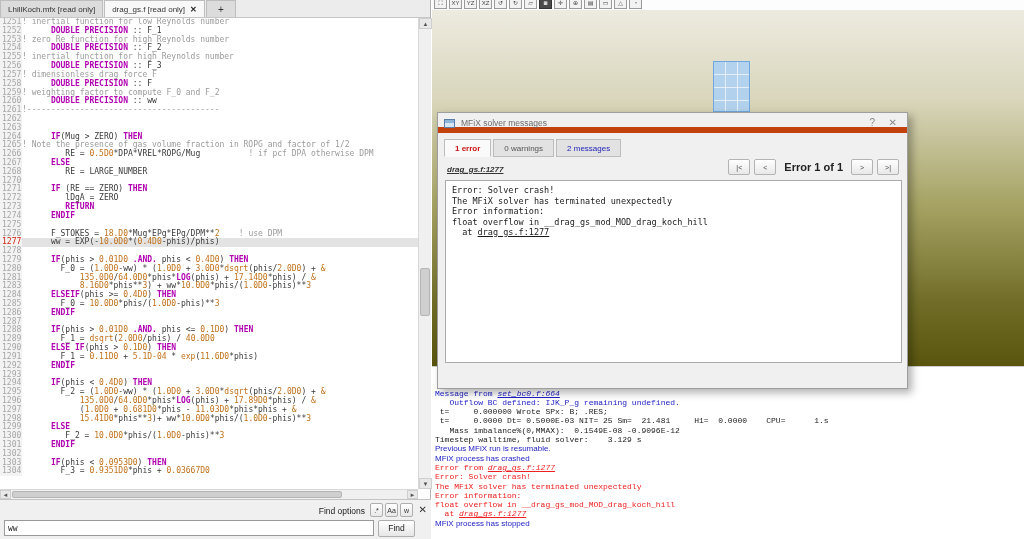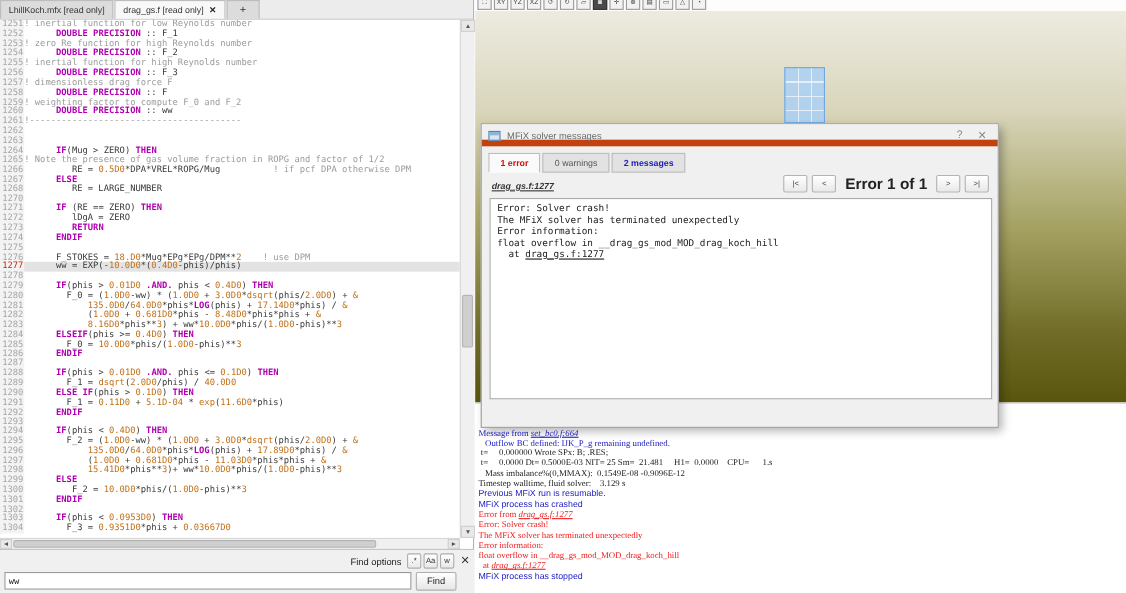--- a/index.html
+++ b/index.html
@@ -83,21 +83,21 @@
                           #716d28 82%, #59550e 100%); }
   #mesh-box { position:absolute; left:281px; top:51px; width:37px; height:51px;
               background:rgba(168,208,246,0.82); border:1px solid #6fa8dc;
               background-image:
                 repeating-linear-gradient(to right, transparent 0 11px, rgba(255,255,255,.65) 11px 12px),
                 repeating-linear-gradient(to bottom, transparent 0 12px, rgba(255,255,255,.65) 12px 13px); }
 
   #terminal { left:0; top:366px; width:100%; height:173px; background:#fff;
               border-top:1px solid #cfcfcf; padding:3px 0 0 3px; overflow:hidden; }
   .tl { white-space:pre; }
-  .tl.mono { font-family:Liberation Serif, serif; font-size:8px; line-height:9.3px; }
+  .tl.mono { font-family:Liberation Mono, monospace; font-size:8px; line-height:9.3px; }
   .tl.sans { font-family:"Liberation Sans", sans-serif; font-size:8px; line-height:9.3px; }
   .seg-mb { color:#222; }
   .seg-mu { color:#2121c4; }
   .seg-mul { color:#2121c4; text-decoration:underline; font-style:italic; }
   .seg-mr { color:#ee2020; }
   .seg-mrl { color:#ee2020; text-decoration:underline; font-style:italic; }
   .seg-sb { color:#2121c4; }
 
   
   #dialog { left:437px; top:112px; width:471px; height:277px; background:#f0f0f0;
@@ -119,21 +119,21 @@
   .dtab.active { background:#fafafa; border-bottom-color:#fafafa; font-weight:bold; }
 
   #dlg-linkrow { position:absolute; left:0; top:44px; width:100%; height:24px; }
   #dlg-link { position:absolute; left:9px; top:8px; font-size:8px; font-style:italic;
               font-weight:bold; color:#333; text-decoration:underline; }
   #dlg-nav { position:absolute; right:8px; top:2px; display:flex; align-items:center;
              gap:4px; }
   .navbtn { width:22px; height:16px; font-size:7px; color:#444;
             background:linear-gradient(#ffffff,#e8e8e8); border:1px solid #b3b3b3;
             border-radius:2px; text-align:center; line-height:15px; cursor:default; }
-  #dlg-navlabel { font-size:14px; font-weight:bold; color:#222; padding:0 4px; }
+  #dlg-navlabel { font-size:11px; font-weight:bold; color:#222; padding:0 4px; }
 
   #dlg-content { position:absolute; left:7px; top:67px; width:457px; height:183px;
                  background:#fff; border:1px solid #aaaaaa; padding:4px 6px;
                  font-family:"DejaVu Sans Mono", monospace; font-size:8.5px;
                  line-height:10.5px; color:#1a1a1a; overflow:hidden; }
   .dcl { white-space:pre; }
   .seg-m { color:#1a1a1a; }
   .seg-ml { color:#1a1a1a; text-decoration:underline; }
 </style>
 </head>
@@ -174,21 +174,20 @@
       <div class="cl"><span class="ln">1272</span><span class="ct"><span class="seg-p">         lDgA = ZERO</span></span></div>
       <div class="cl"><span class="ln">1273</span><span class="ct"><span class="seg-p">         </span><span class="seg-k">RETURN</span></span></div>
       <div class="cl"><span class="ln">1274</span><span class="ct"><span class="seg-p">      </span><span class="seg-k">ENDIF</span></span></div>
       <div class="cl"><span class="ln">1275</span><span class="ct"></span></div>
       <div class="cl"><span class="ln">1276</span><span class="ct"><span class="seg-p">      F_STOKES = </span><span class="seg-n">18.D0</span><span class="seg-p">*Mug*EPg*EPg/DPM**</span><span class="seg-n">2</span><span class="seg-p">    </span><span class="seg-c">! use DPM</span></span></div>
       <div class="cl hl"><span class="ln">1277</span><span class="ct"><span class="seg-p">      ww = EXP(-</span><span class="seg-n">10.0D0</span><span class="seg-p">*(</span><span class="seg-n">0.4D0</span><span class="seg-p">-phis)/phis)</span></span></div>
       <div class="cl"><span class="ln">1278</span><span class="ct"></span></div>
       <div class="cl"><span class="ln">1279</span><span class="ct"><span class="seg-p">      </span><span class="seg-k">IF</span><span class="seg-p">(phis &gt; </span><span class="seg-n">0.01D0</span><span class="seg-p"> </span><span class="seg-k">.AND.</span><span class="seg-p"> phis &lt; </span><span class="seg-n">0.4D0</span><span class="seg-p">) </span><span class="seg-k">THEN</span></span></div>
       <div class="cl"><span class="ln">1280</span><span class="ct"><span class="seg-p">        F_0 = (</span><span class="seg-n">1.0D0</span><span class="seg-p">-ww) * (</span><span class="seg-n">1.0D0</span><span class="seg-p"> + </span><span class="seg-n">3.0D0</span><span class="seg-p">*</span><span class="seg-f">dsqrt</span><span class="seg-p">(phis/</span><span class="seg-n">2.0D0</span><span class="seg-p">) + </span><span class="seg-n">&amp;</span></span></div>
       <div class="cl"><span class="ln">1281</span><span class="ct"><span class="seg-p">            </span><span class="seg-n">135.0D0</span><span class="seg-p">/</span><span class="seg-n">64.0D0</span><span class="seg-p">*phis*</span><span class="seg-k">LOG</span><span class="seg-p">(phis) + </span><span class="seg-n">17.14D0</span><span class="seg-p">*phis) / </span><span class="seg-n">&amp;</span></span></div>
-      <div class="cl"><span class="ln">1282</span><span class="ct"><span class="seg-p">            (</span><span class="seg-n">1.0D0</span><span class="seg-p"> + </span><span class="seg-n">0.681D0</span><span class="seg-p">*phis - </span><span class="seg-n">8.48D0</span><span class="seg-p">*phis*phis + </span><span class="seg-n">&amp;</span></span></div>
       <div class="cl"><span class="ln">1283</span><span class="ct"><span class="seg-p">            </span><span class="seg-n">8.16D0</span><span class="seg-p">*phis**</span><span class="seg-n">3</span><span class="seg-p">) + ww*</span><span class="seg-n">10.0D0</span><span class="seg-p">*phis/(</span><span class="seg-n">1.0D0</span><span class="seg-p">-phis)**</span><span class="seg-n">3</span></span></div>
       <div class="cl"><span class="ln">1284</span><span class="ct"><span class="seg-p">      </span><span class="seg-k">ELSEIF</span><span class="seg-p">(phis &gt;= </span><span class="seg-n">0.4D0</span><span class="seg-p">) </span><span class="seg-k">THEN</span></span></div>
       <div class="cl"><span class="ln">1285</span><span class="ct"><span class="seg-p">        F_0 = </span><span class="seg-n">10.0D0</span><span class="seg-p">*phis/(</span><span class="seg-n">1.0D0</span><span class="seg-p">-phis)**</span><span class="seg-n">3</span></span></div>
       <div class="cl"><span class="ln">1286</span><span class="ct"><span class="seg-p">      </span><span class="seg-k">ENDIF</span></span></div>
       <div class="cl"><span class="ln">1287</span><span class="ct"></span></div>
       <div class="cl"><span class="ln">1288</span><span class="ct"><span class="seg-p">      </span><span class="seg-k">IF</span><span class="seg-p">(phis &gt; </span><span class="seg-n">0.01D0</span><span class="seg-p"> </span><span class="seg-k">.AND.</span><span class="seg-p"> phis &lt;= </span><span class="seg-n">0.1D0</span><span class="seg-p">) </span><span class="seg-k">THEN</span></span></div>
       <div class="cl"><span class="ln">1289</span><span class="ct"><span class="seg-p">        F_1 = </span><span class="seg-f">dsqrt</span><span class="seg-p">(</span><span class="seg-n">2.0D0</span><span class="seg-p">/phis) / </span><span class="seg-n">40.0D0</span></span></div>
       <div class="cl"><span class="ln">1290</span><span class="ct"><span class="seg-p">      </span><span class="seg-k">ELSE IF</span><span class="seg-p">(phis &gt; </span><span class="seg-n">0.1D0</span><span class="seg-p">) </span><span class="seg-k">THEN</span></span></div>
       <div class="cl"><span class="ln">1291</span><span class="ct"><span class="seg-p">        F_1 = </span><span class="seg-n">0.11D0</span><span class="seg-p"> + </span><span class="seg-n">5.1D-04</span><span class="seg-p"> * </span><span class="seg-f">exp</span><span class="seg-p">(</span><span class="seg-n">11.6D0</span><span class="seg-p">*phis)</span></span></div>
       <div class="cl"><span class="ln">1292</span><span class="ct"><span class="seg-p">      </span><span class="seg-k">ENDIF</span></span></div>
@@ -258,21 +257,21 @@
 <div id="dialog" class="abs">
   <div id="dlg-titlebar">
     <div id="dlg-icon"></div>
     <span id="dlg-title">MFiX solver messages</span>
     <span id="dlg-help">?</span>
     <span id="dlg-close">✕</span>
   </div>
   <div id="dlg-tabs">
       <div class="dtab active" style="color: rgb(204, 17, 17);">1 error</div>
       <div class="dtab" style="color: rgb(85, 85, 85);">0 warnings</div>
-      <div class="dtab" style="color: rgb(34, 34, 187); font-weight: bold;">2 messages</div>
+      <div class="dtab" style="color: rgb(34, 34, 187);">2 messages</div>
     </div>
   <div id="dlg-linkrow">
     <span id="dlg-link">drag_gs.f:1277</span>
     <div id="dlg-nav">
       <div class="navbtn">|&lt;</div>
       <div class="navbtn">&lt;</div>
       <span id="dlg-navlabel">Error 1 of 1</span>
       <div class="navbtn">&gt;</div>
       <div class="navbtn">&gt;|</div>
     </div>

